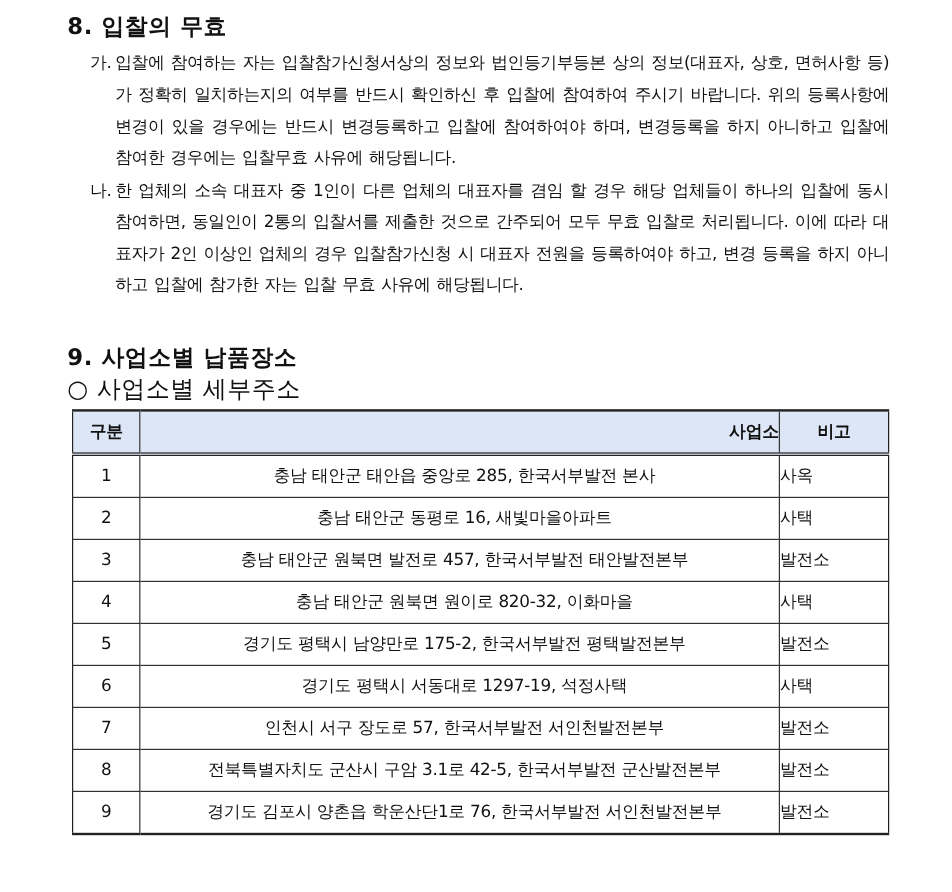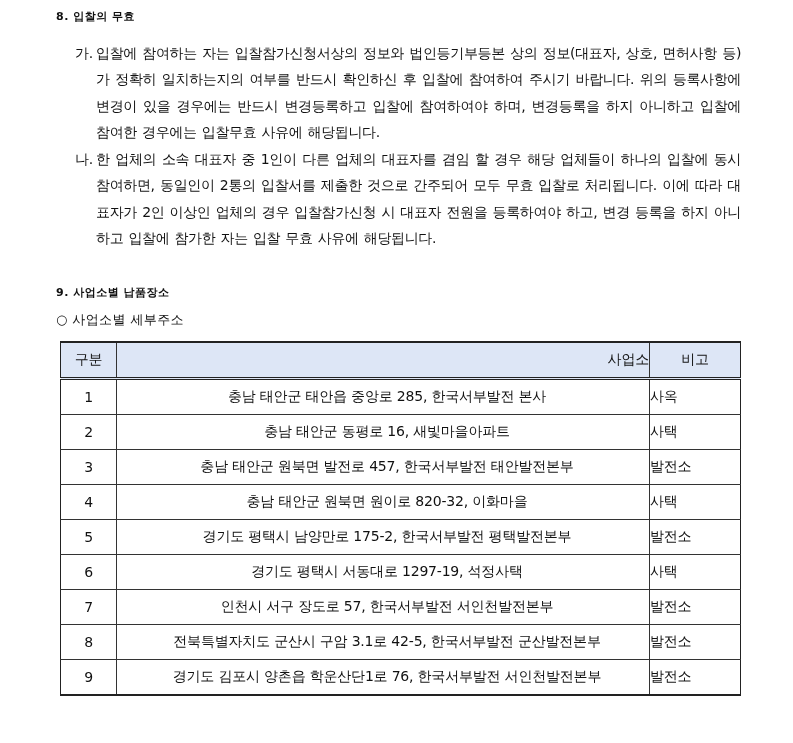--- a/index.html
+++ b/index.html
@@ -3,43 +3,43 @@
 <meta charset="utf-8">
 <style>
   html, body { margin: 0; padding: 0; background: #ffffff; }
   body {
     width: 793px; height: 743px; position: relative; overflow: hidden;
     font-family: "DejaVu Sans", "Liberation Sans", sans-serif;
     color: #111111;
   }
   .heading {
     position: absolute; left: 56px;
-    font-size: 11px; font-weight: bold; letter-spacing: 0.5px;
+    font-size: 19px; font-weight: bold; letter-spacing: 0.5px;
   }
   .para {
     position: absolute; left: 75px; width: 666px;
     font-size: 14px; line-height: 26.3px; letter-spacing: -0.35px;
     word-spacing: 1px;
   }
   .para .marker { position: absolute; left: 0; top: 0; }
   .para .body { display: block; padding-left: 21px; text-align: justify; text-align-last: left; }
   .sub {
     position: absolute; left: 56px; top: 311px;
-    font-size: 13px; letter-spacing: 0.4px;
+    font-size: 20px; letter-spacing: 0.4px;
   }
   table.addr {
     position: absolute; left: 60px; top: 341px;
     width: 681px; border-collapse: collapse;
     font-size: 14px; letter-spacing: -0.2px;
   }
   table.addr th, table.addr td {
     border: 1px solid #333333; height: 34px; padding: 0;
   }
   table.addr thead th {
-    background: #dde6f6; font-weight: normal;
+    background: #dde6f6; font-weight: bold;
     border-top: 2px solid #222222; border-bottom: 3px double #222222;
   }
   table.addr tr:last-child td { border-bottom: 2px solid #222222; }
   table.addr th:first-child, table.addr td:first-child { border-left: 1.5px solid #222222; }
   table.addr th:last-child, table.addr td:last-child { border-right: 1.5px solid #222222; }
   .c-no { width: 55px; text-align: center; }
   .c-addr { text-align: center; }
   td.c-addr { padding-left: 8px !important; }
   th.c-addr { text-align: right; }
   .c-note { width: 90px; }

